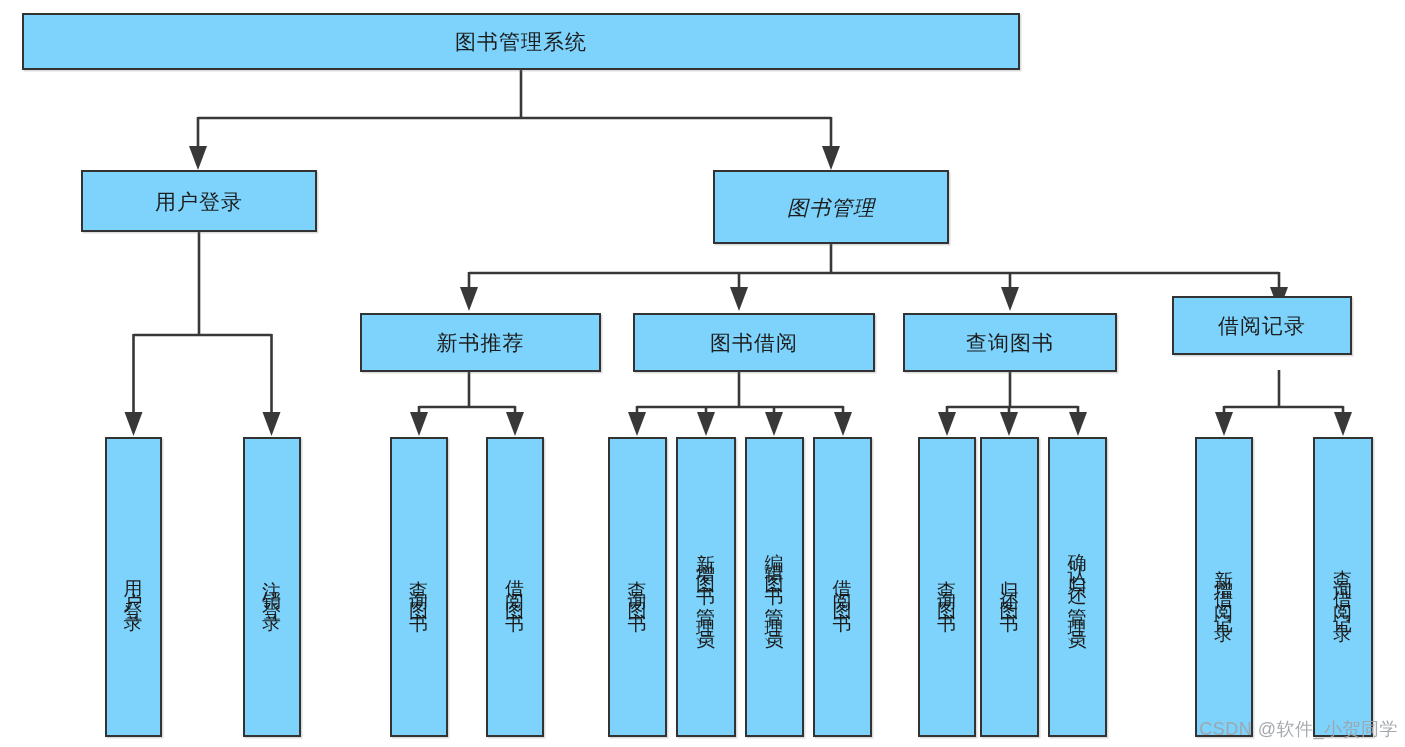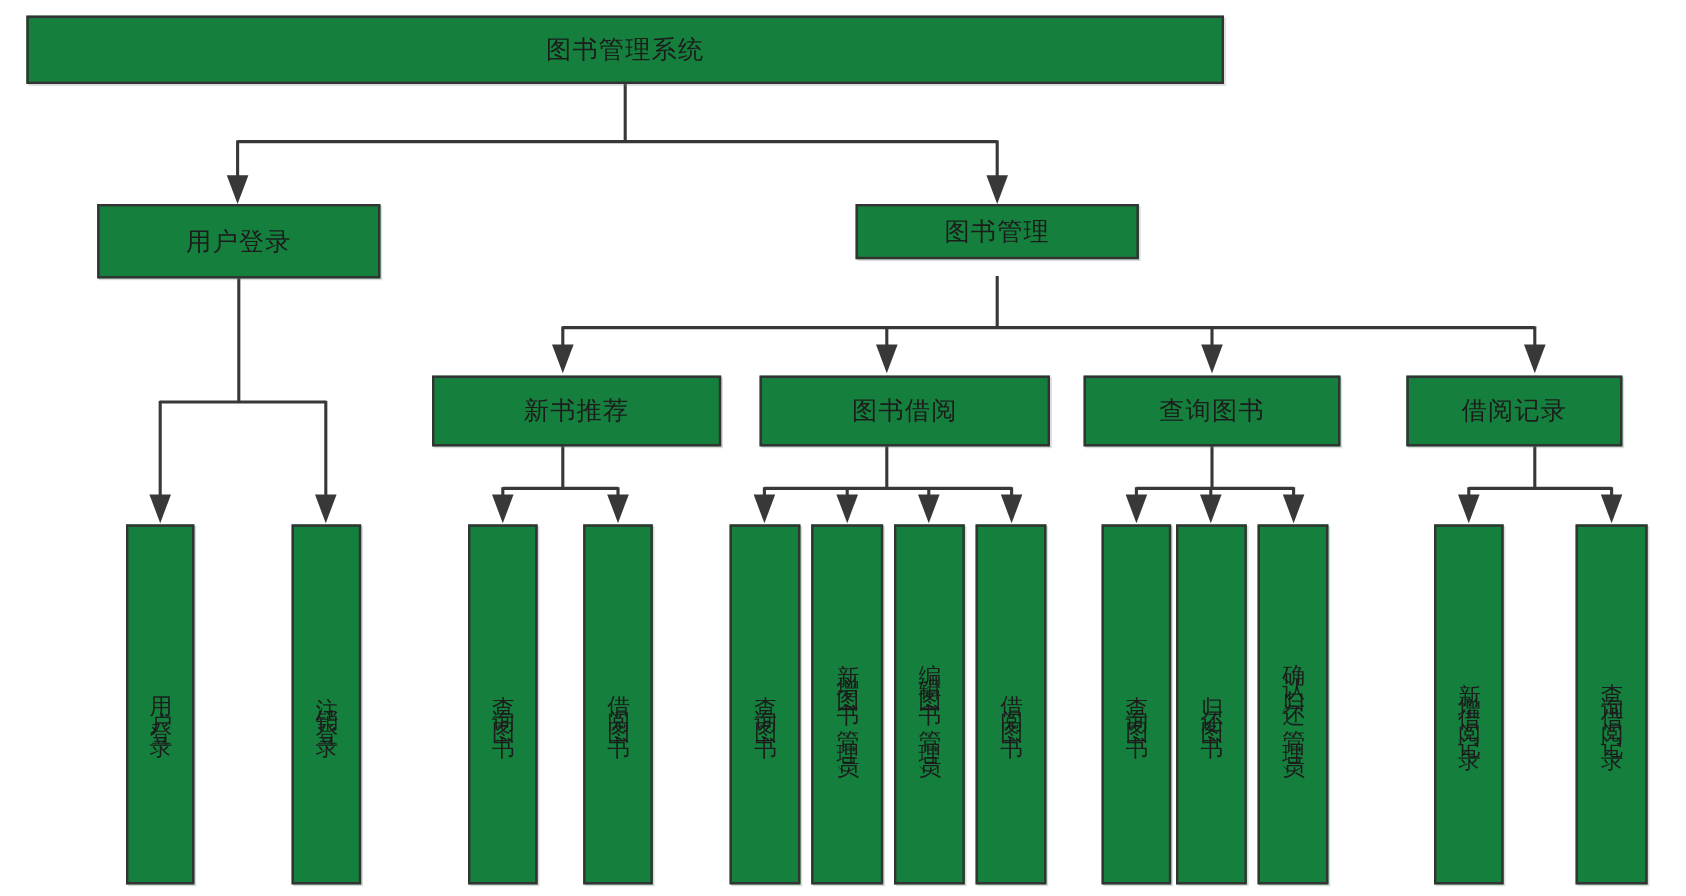--- a/index.html
+++ b/index.html
@@ -22,21 +22,21 @@
     stroke-width: 2.6;
     fill: none;
   }
   .connectors polygon {
     fill: #383838;
     stroke: none;
   }
   .box {
     position: absolute;
     box-sizing: border-box;
-    background: #15803d;
+    background: #7dd3fc;
     border: 2.5px solid #333333;
     display: flex;
     align-items: center;
     justify-content: center;
     box-shadow: 1.5px 1.5px 0 rgba(130,130,130,0.28);
   }
   .h-box {
     font-size: 21px;
     letter-spacing: 1px;
     text-align: center;
@@ -127,39 +127,40 @@
       <polygon points="1000,412 1018,412 1009,436"></polygon>
       <polygon points="1069,412 1087,412 1078,436"></polygon>
       <polygon points="1215,412 1233,412 1224,436"></polygon>
       <polygon points="1334,412 1352,412 1343,436"></polygon>
     </g>
   </svg>
 
   <div class="box h-box" style="left:22px; top:13px; width:998px; height:57px;">图书管理系统</div>
 
   <div class="box h-box" style="left:81px; top:170px; width:236px; height:62px;">用户登录</div>
-  <div class="box h-box" style="left:713px; top:170px; width:236px; height:46px;">图书管理</div>
+  <div class="box h-box" style="left:713px; top:170px; width:236px; height:74px;font-style:italic;">图书管理</div>
 
   <div class="box h-box" style="left:360px; top:313px; width:241px; height:59px;">新书推荐</div>
   <div class="box h-box" style="left:633px; top:313px; width:242px; height:59px;">图书借阅</div>
   <div class="box h-box" style="left:903px; top:313px; width:214px; height:59px;">查询图书</div>
-  <div class="box h-box" style="left:1172px; top:313px; width:180px; height:59px;">借阅记录</div>
+  <div class="box h-box" style="left:1172px; top:296px; width:180px; height:59px;">借阅记录</div>
 
   <div class="box v-box" style="left:105px; top:437px; width:57px; height:300px;">用户登录</div>
   <div class="box v-box" style="left:243px; top:437px; width:58px; height:300px;">注销登录</div>
 
   <div class="box v-box" style="left:390px; top:437px; width:58px; height:300px;">查询图书</div>
   <div class="box v-box" style="left:486px; top:437px; width:58px; height:300px;">借阅图书</div>
 
   <div class="box v-box" style="left:608px; top:437px; width:59px; height:300px;">查询图书</div>
   <div class="box v-box" style="left:676px; top:437px; width:60px; height:300px;">新增图书（管理员）</div>
   <div class="box v-box" style="left:745px; top:437px; width:59px; height:300px;">编辑图书（管理员）</div>
   <div class="box v-box" style="left:813px; top:437px; width:59px; height:300px;">借阅图书</div>
 
   <div class="box v-box" style="left:918px; top:437px; width:58px; height:300px;">查询图书</div>
   <div class="box v-box" style="left:980px; top:437px; width:59px; height:300px;">归还图书</div>
   <div class="box v-box" style="left:1048px; top:437px; width:59px; height:300px;">确认归还（管理员）</div>
 
   <div class="box v-box" style="left:1195px; top:437px; width:58px; height:300px;">新增借阅记录</div>
   <div class="box v-box" style="left:1313px; top:437px; width:60px; height:300px;">查询借阅记录</div>
 
+  <div class="watermark">CSDN @软件_小贺同学</div>
 
 </div>
 
 </body></html>

